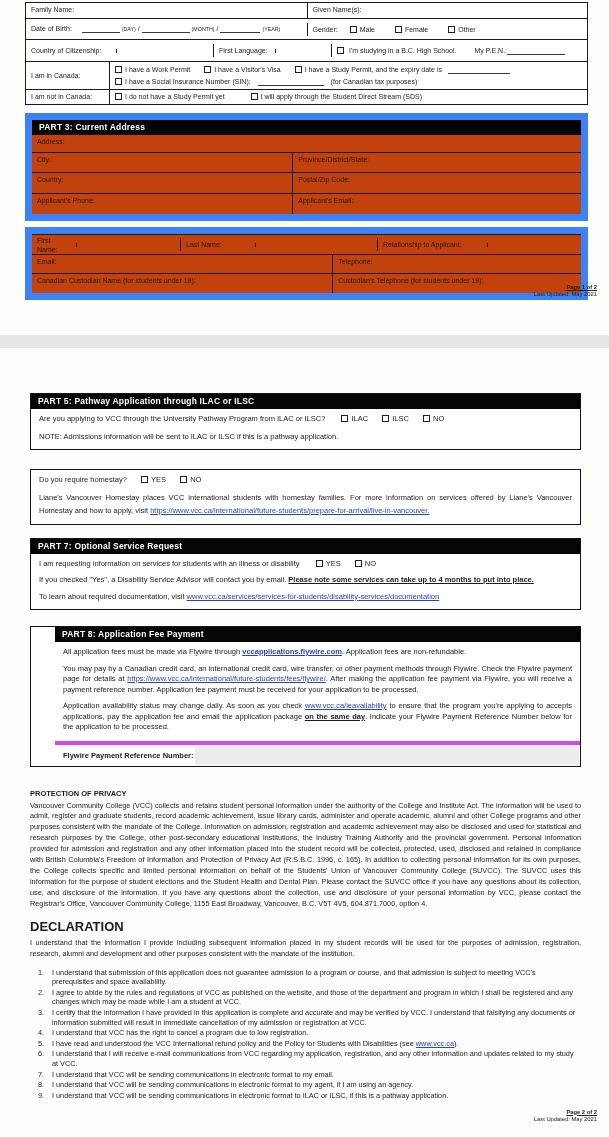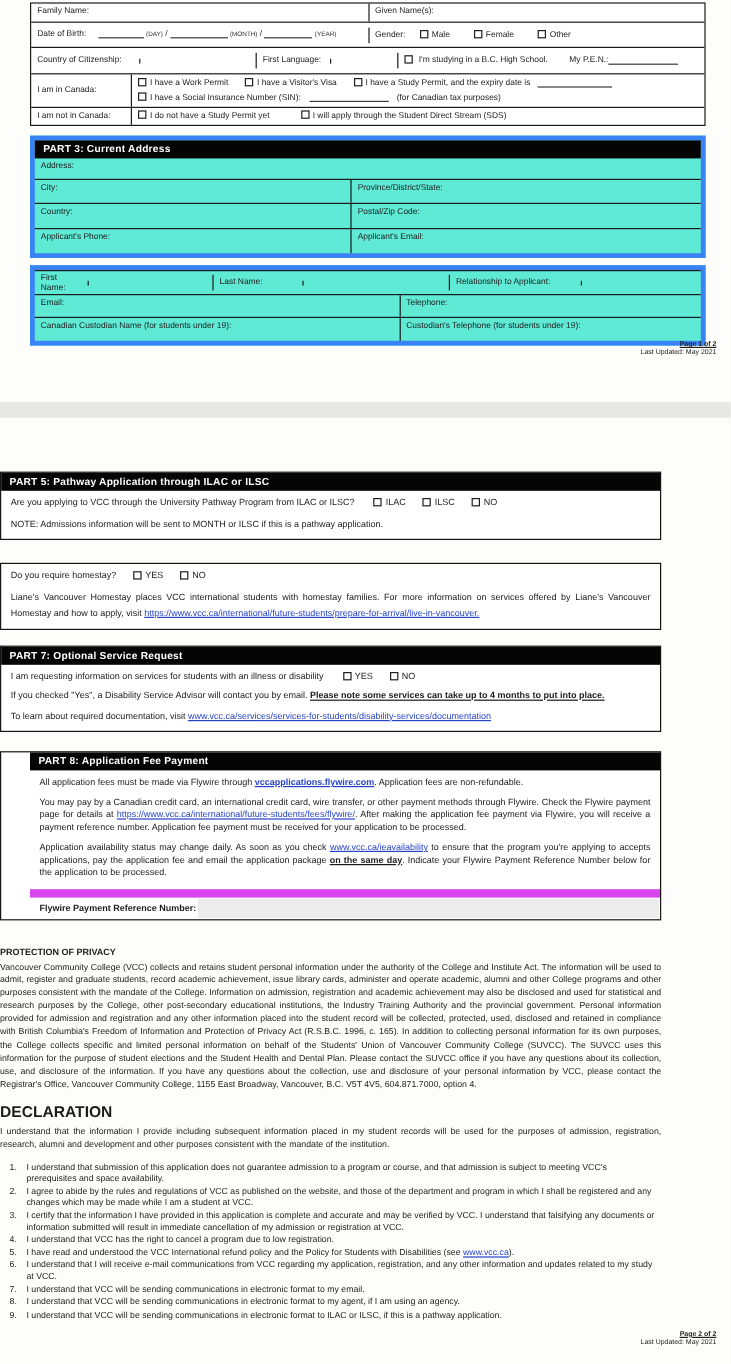--- a/index.html
+++ b/index.html
@@ -9,36 +9,36 @@
     font-family:"Liberation Sans","DejaVu Sans",sans-serif;
     color:#1c1c1c;
     position:relative;
     overflow:hidden;
   }
   .page { position:absolute; left:0; width:609px; background:#fdfdfc; }
   #pg1 { top:0; height:335px; }
   #pg2 { top:348px; height:789px; }
 
   .inner1 { position:relative; margin-left:25px; width:563px; }
-  .inner2 { position:relative; width:551px; }
+  .inner2 { position:relative; margin-left:30px; width:551px; }
 
   
   .tbl { border:1px solid #1b1b1b; background:#fff; }
   .tr  { display:flex; align-items:stretch; }
   .tr + .tr { border-top:1px solid #1b1b1b; }
   .td  { padding:2px 5px; font-size:7px; line-height:9px; }
   .bl  { border-left:1px solid #1b1b1b; }
   .grow { flex:1; }
 
   .hdr {
     background:#050505; color:#fff; font-weight:bold;
     font-size:8.5px; line-height:10px; padding:2px 7px 3px;
     letter-spacing:.2px;
   }
-  .part { border:4px solid #3b82f6; background:#5eead4; }
+  .part { border:7px solid #3b82f6; background:#c2410c; }
   .part .tr:first-of-type { border-top:1px solid #1b1b1b; }
 
   .cb {
     display:inline-block; width:7px; height:7px;
     border:1px solid #1f1f1f; background:#fff;
     vertical-align:-1px; margin-right:3px; flex:none;
   }
   .cbl { margin-right:12px; white-space:nowrap; }
   .blank { display:inline-block; border-bottom:1px solid #3a3a3a; height:8px; vertical-align:-2px; }
   .w38 { width:38px; } .w48 { width:48px; } .w40 { width:40px; }
@@ -48,21 +48,21 @@
   .box { border:1px solid #141414; background:#fff; }
   .bc  { padding:5px 8px 7px; font-size:7.5px; line-height:10px; }
   .q   { white-space:nowrap; }
   .lnk { color:#2743c7; text-decoration:underline; cursor:pointer; }
   .b   { font-weight:bold;text-decoration:underline; }
   #part5 { margin-top:45px; }
   #part6 { margin-top:19px; }
   #part7 { margin-top:13px; }
   #part8 { margin-top:16px;padding-left:24px; }
   .para { margin-top:6px; line-height:10.5px; text-align:justify; }
-  .refrow { border-top:7px solid #d946ef; display:flex; height:25px; }
+  .refrow { border-top:4px solid #d946ef; display:flex; height:25px; }
   .reflabel { width:140px; display:flex; align-items:center; padding-left:8px; font-size:7.5px; font-weight:bold; }
   .reffield { flex:1; background:#ececec; margin:1px 1px 1px 0; }
 
   .legal-h { font-size:7.5px; font-weight:bold; margin-top:22px; }
   .legal   { font-size:7.3px; line-height:10.9px; text-align:justify; margin-top:3px; }
   .decl-h  { font-size:13px; font-weight:bold; margin-top:9px; }
   .dlist   { margin-top:9px; margin-left:8px; }
   .dli     { display:flex; font-size:7.3px; line-height:9.6px; margin-bottom:1px; }
   .dn      { width:14px; flex:none; }
   .dt      { flex:1; padding-right:4px; }
@@ -188,21 +188,21 @@
 
     <div class="box" id="part5">
       <div class="hdr">PART 5: Pathway Application through ILAC or ILSC</div>
       <div class="bc">
         <div class="q">
           <span>Are you applying to VCC through the University Pathway Program from ILAC or ILSC?</span>
           <span style="margin-left:14px;"><span class="cb"></span><span class="cbl">ILAC</span></span>
           <span><span class="cb"></span><span class="cbl">ILSC</span></span>
           <span><span class="cb"></span><span class="cbl">NO</span></span>
         </div>
-        <div style="margin-top:8px;">NOTE: Admissions information will be sent to MONTH or ILSC if this is a pathway application.</div>
+        <div style="margin-top:8px;">NOTE: Admissions information will be sent to ILAC or ILSC if this is a pathway application.</div>
       </div>
     </div>
 
     <div class="box" id="part6">
       <div class="bc">
         <div class="q">
           <span>Do you require homestay?</span>
           <span style="margin-left:12px;"><span class="cb"></span><span class="cbl">YES</span></span>
           <span><span class="cb"></span><span class="cbl">NO</span></span>
         </div>

